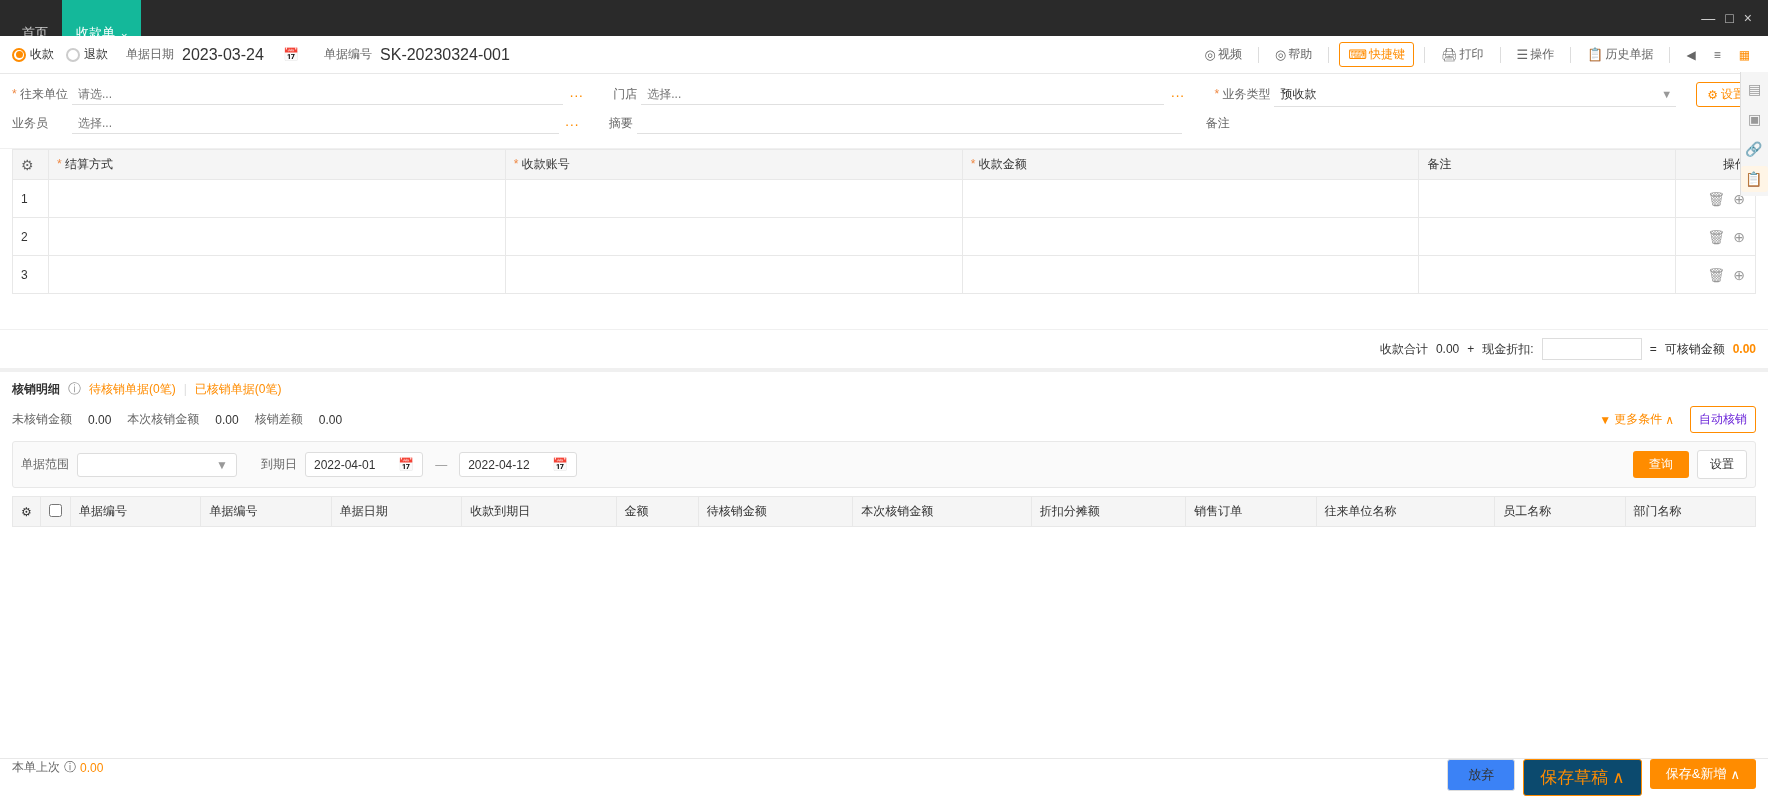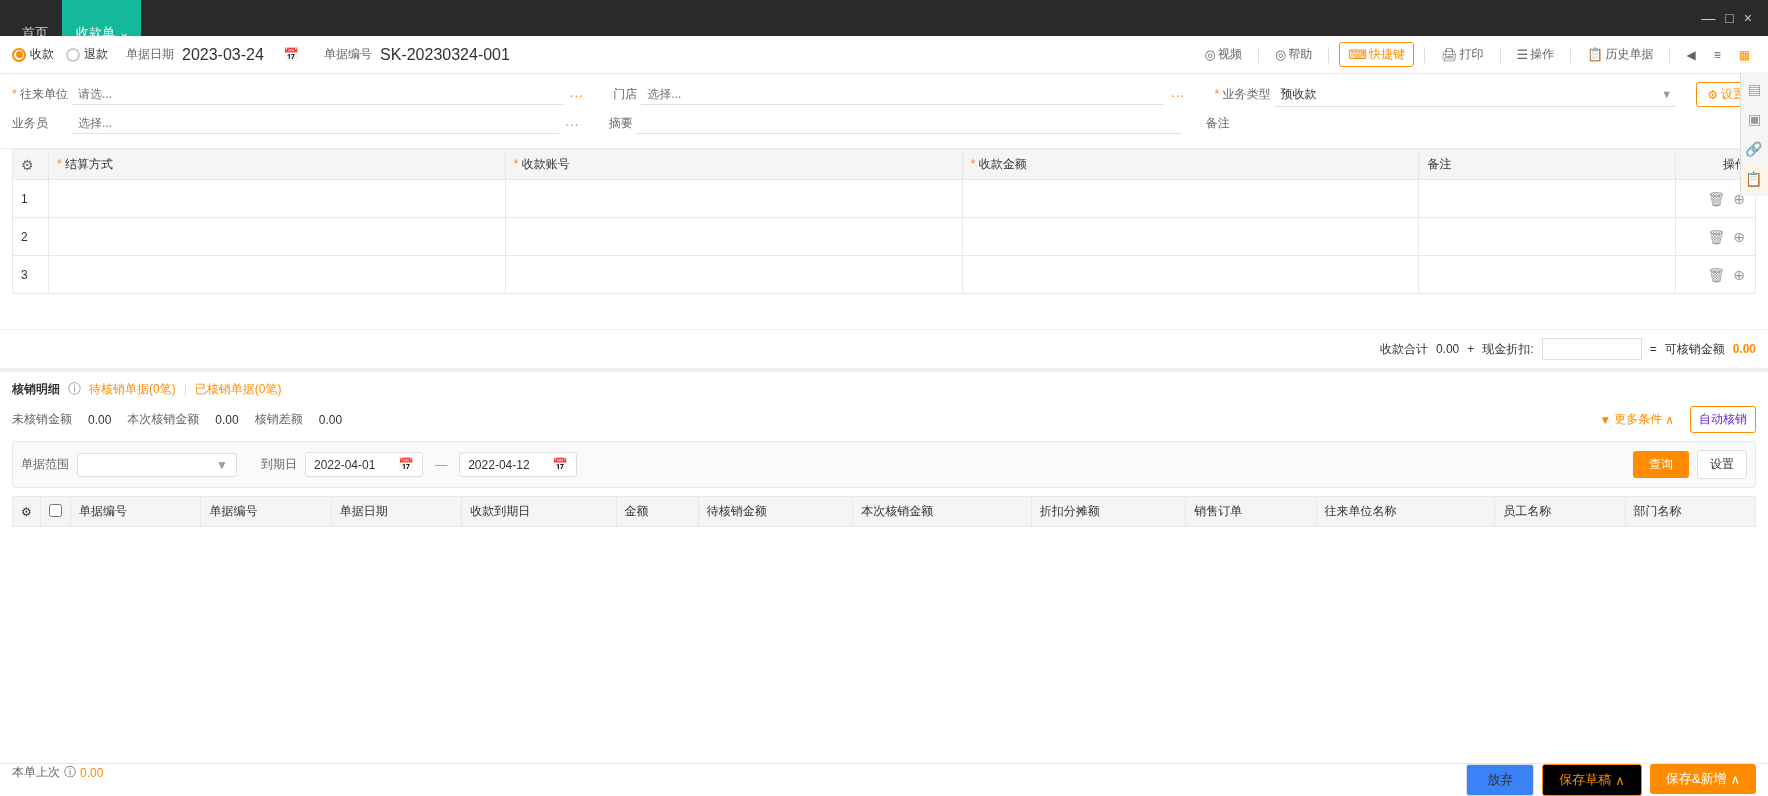--- a/index.html
+++ b/index.html
@@ -124,22 +124,22 @@
       display: flex; align-items: flex-start; padding: 0 12px;
       background: #fff; border-top: 1px solid #e8e8e8; gap: 8px;
     }
     .bottom-info { display: flex; align-items: center; gap: 4px; font-size: 12px; color: #666; }
     .bottom-spacer { flex: 1; }
     .btn-discard {
       background: #3b82f6; border: 1px solid #ddd; color: #333;
       padding: 6px 20px; border-radius: 3px; cursor: pointer; font-size: 13px;
     }
     .btn-save-draft {
-      background: #000000; border: 1px solid #ff8c00; color: #ff8c00;
-      padding: 6px 16px; border-radius: 3px; cursor: pointer; font-size: 13px;
+      background: #0c4a6e; border: 1px solid #ff8c00; color: #ff8c00;
+      padding: 6px 16px; border-radius: 3px; cursor: pointer; font-size: 17px;
       display: flex; align-items: center; gap: 4px;
     }
     .btn-save-new {
       background: #ff8c00; border: none; color: #fff;
       padding: 6px 16px; border-radius: 3px; cursor: pointer; font-size: 13px;
       display: flex; align-items: center; gap: 4px;
     }
 
     
     .right-sidebar {

